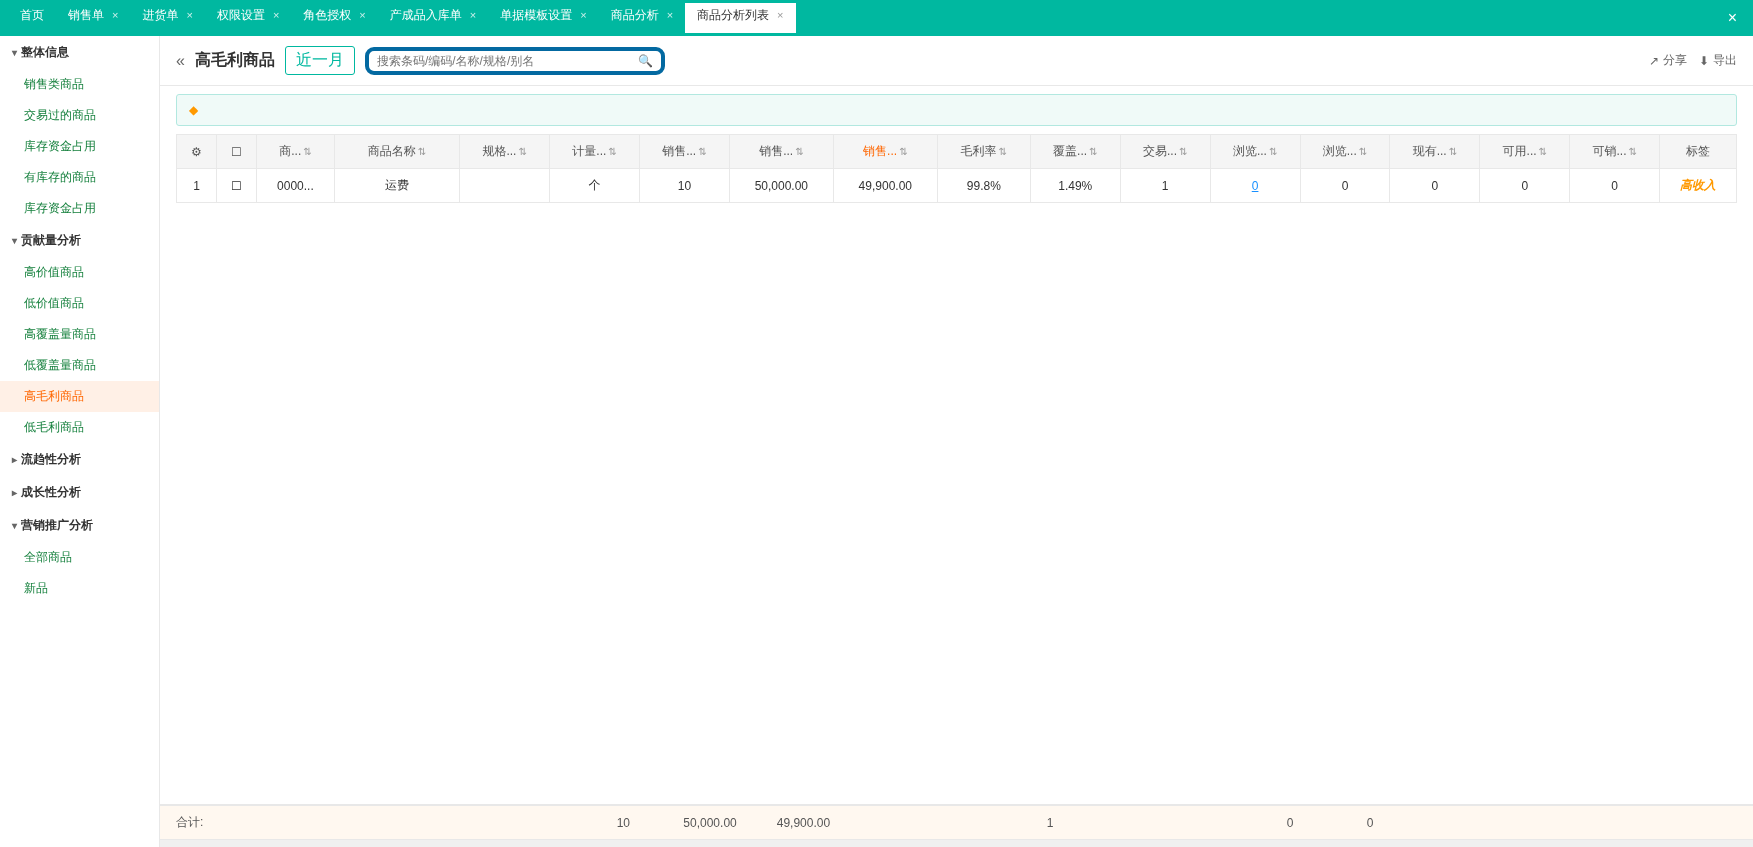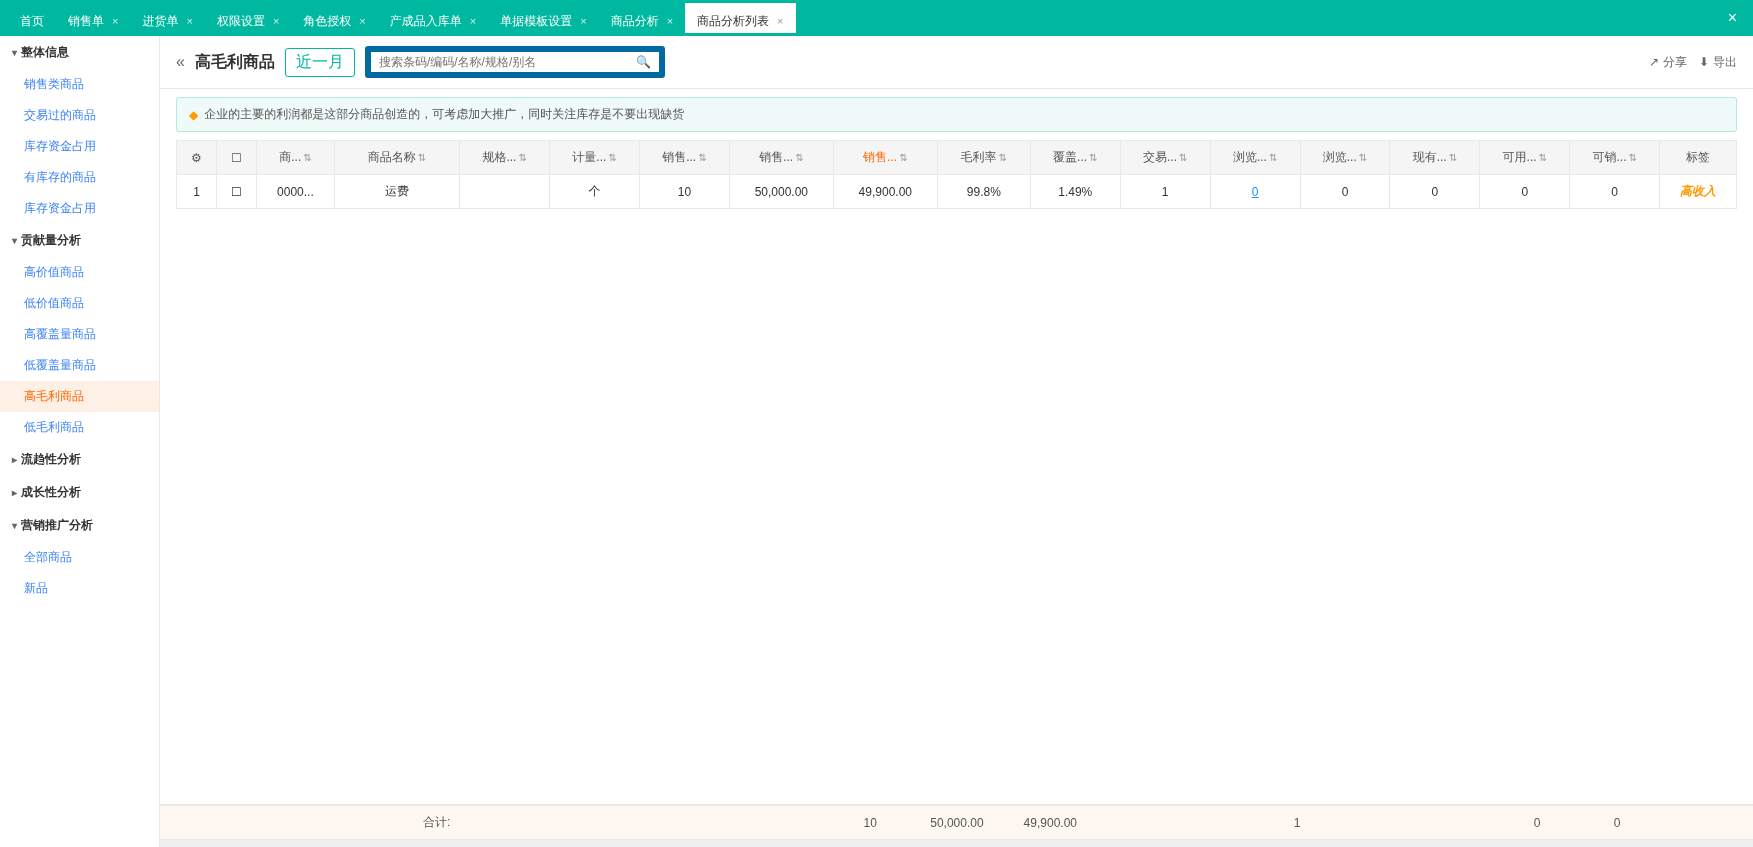--- a/index.html
+++ b/index.html
@@ -16,21 +16,21 @@
     }
     .top-nav .nav-item {
       padding: 0 12px;
       height: 30px;
       line-height: 36px;
       cursor: pointer;
       white-space: nowrap;
       font-size: 13px;
       color: #fff;
       display: flex;
-      align-items: flex-start;
+      align-items: flex-end;
       gap: 4px;
     }
     .top-nav .nav-item.active {
       background: #fff;
       color: #333;
       padding-left: 12px;
     }
     .top-nav .nav-item .close-x {
       font-size: 11px;
       color: rgba(255,255,255,0.8);
@@ -70,21 +70,21 @@
       display: flex;
       align-items: center;
       gap: 4px;
     }
     .sidebar-group-header .arrow {
       font-size: 10px;
       color: #666;
     }
     .sidebar-item {
       padding: 7px 12px 7px 24px;
-      color: #3b82f6;
+      color: #15803d;
       cursor: pointer;
       font-size: 12px;
     }
     .sidebar-item.active {
       background: #fff0e6;
       color: #ff6600;
     }
 
     
     .content-area {
@@ -118,22 +118,22 @@
       border: 1px solid #00b8a0;
       color: #00b8a0;
       padding: 3px 10px;
       border-radius: 3px;
       cursor: pointer;
       font-size: 16px;
     }
     .search-box {
       display: flex;
       align-items: center;
-      border: 6px solid #0369a1;
-      border-radius: 3px;
+      border: 4px solid #0369a1;
+      border-radius: 9px;
       padding: 3px 8px;
       flex: 1;
       max-width: 300px;
     }
     .search-box input {
       border: none;
       outline: none;
       font-size: 12px;
       width: 100%;
       color: #999;
@@ -211,21 +211,20 @@
 
     
     .table-footer {
       background: #fff8f0;
       border-top: 2px solid #e8e8e8;
       padding: 8px 16px;
       display: flex;
       align-items: center;
       font-size: 12px;
       color: #555;
-      justify-content: flex-end;
     }
     .footer-label { margin-right: 40px; }
     .footer-cells {
       display: flex;
       gap: 0;
     }
     .footer-cell {
       padding: 0 20px;
       min-width: 80px;
       text-align: center;
@@ -366,21 +365,20 @@
         </div>
         <div class="action-btn">
           <span>⬇</span>
           <span>导出</span>
         </div>
       </div>
     </div>
 
     <div class="info-banner">
       <span class="info-icon">◆</span>
-      <span>企业的主要的利润都是这部分商品创造的，可考虑加大推广，同时关注库存是不要出现缺货</span>
     </div>
 
     <div class="table-container">
       <table>
         <thead>
           <tr>
             <th style="width:40px">⚙</th>
             <th style="width:40px">☐</th>
             <th>商...<span class="col-sort">⇅</span></th>
             <th style="min-width:80px">商品名称<span class="col-sort">⇅</span></th>

